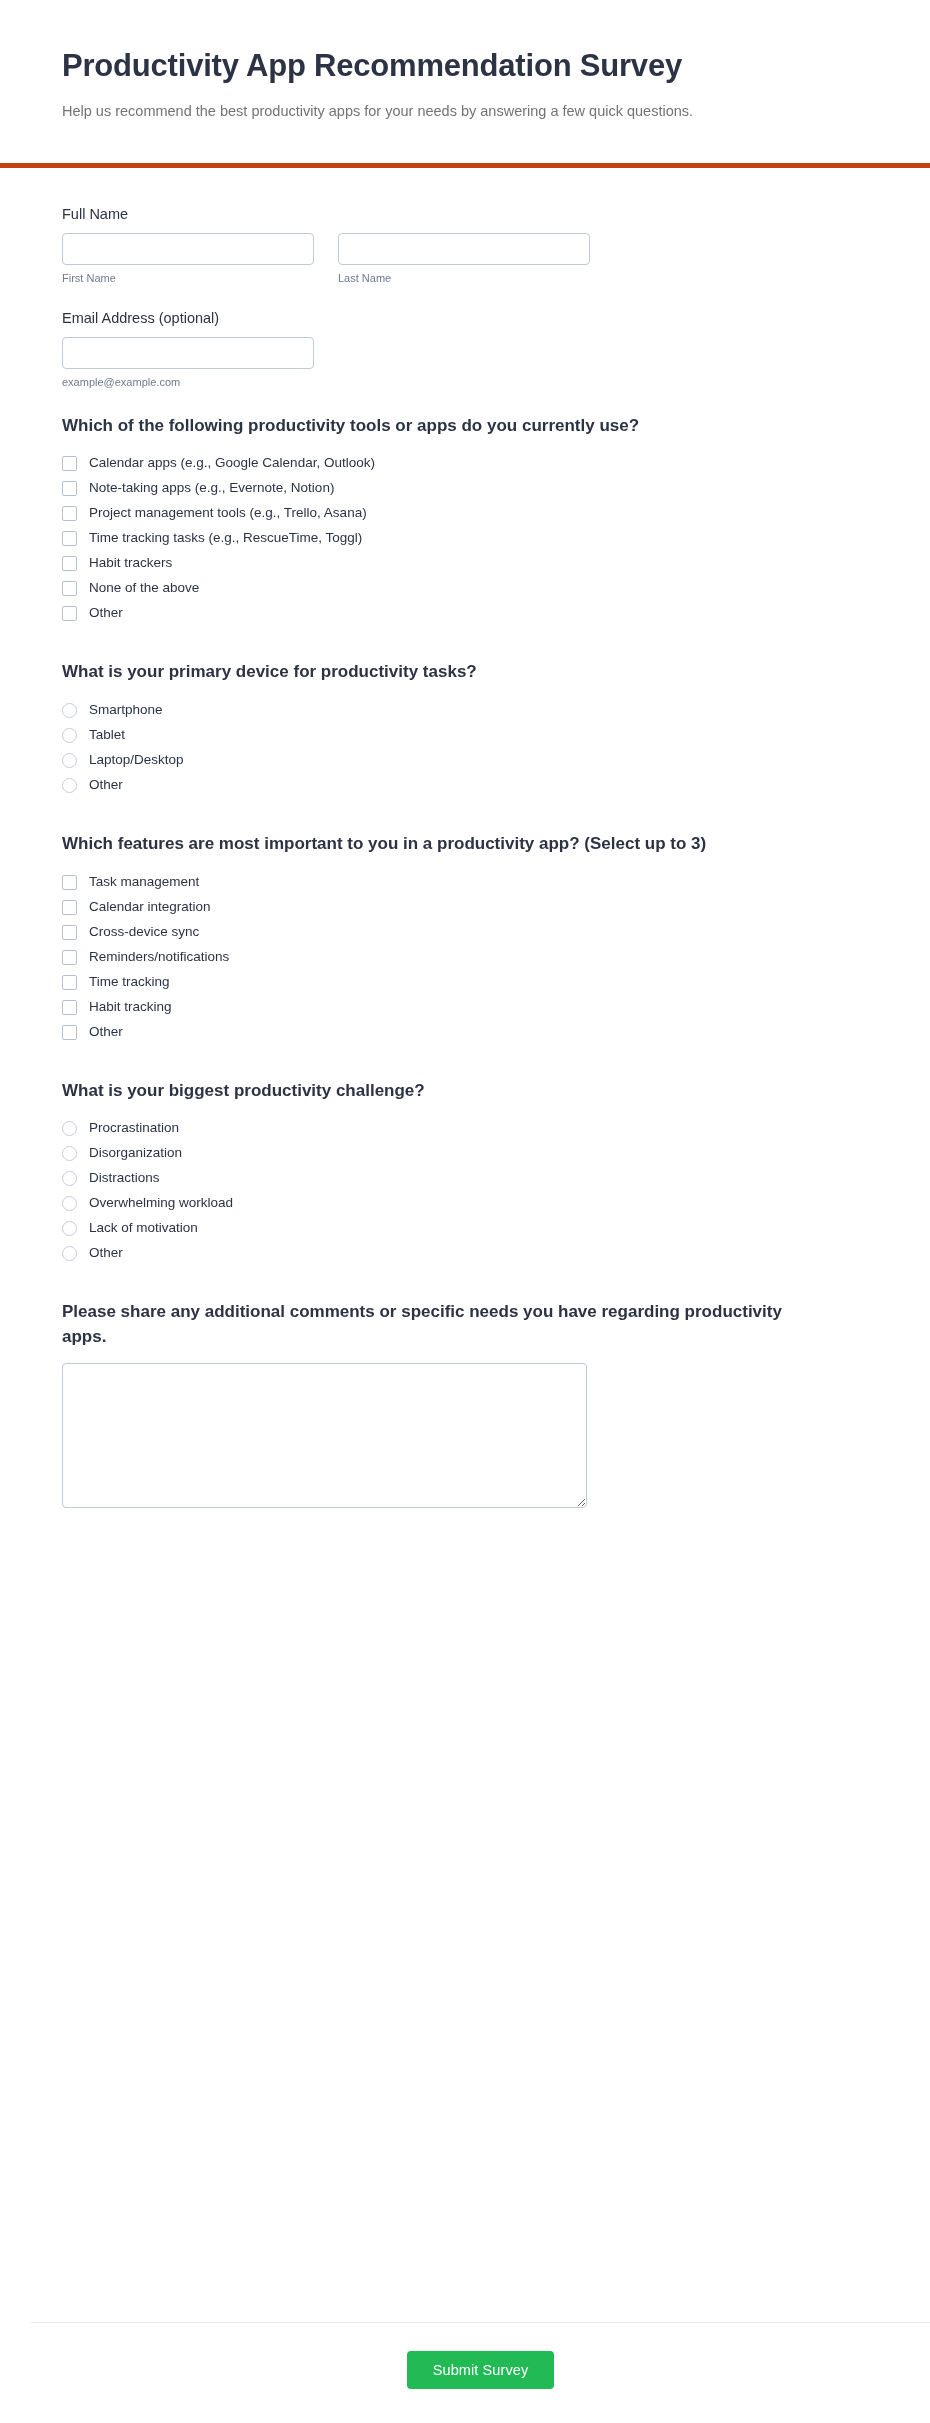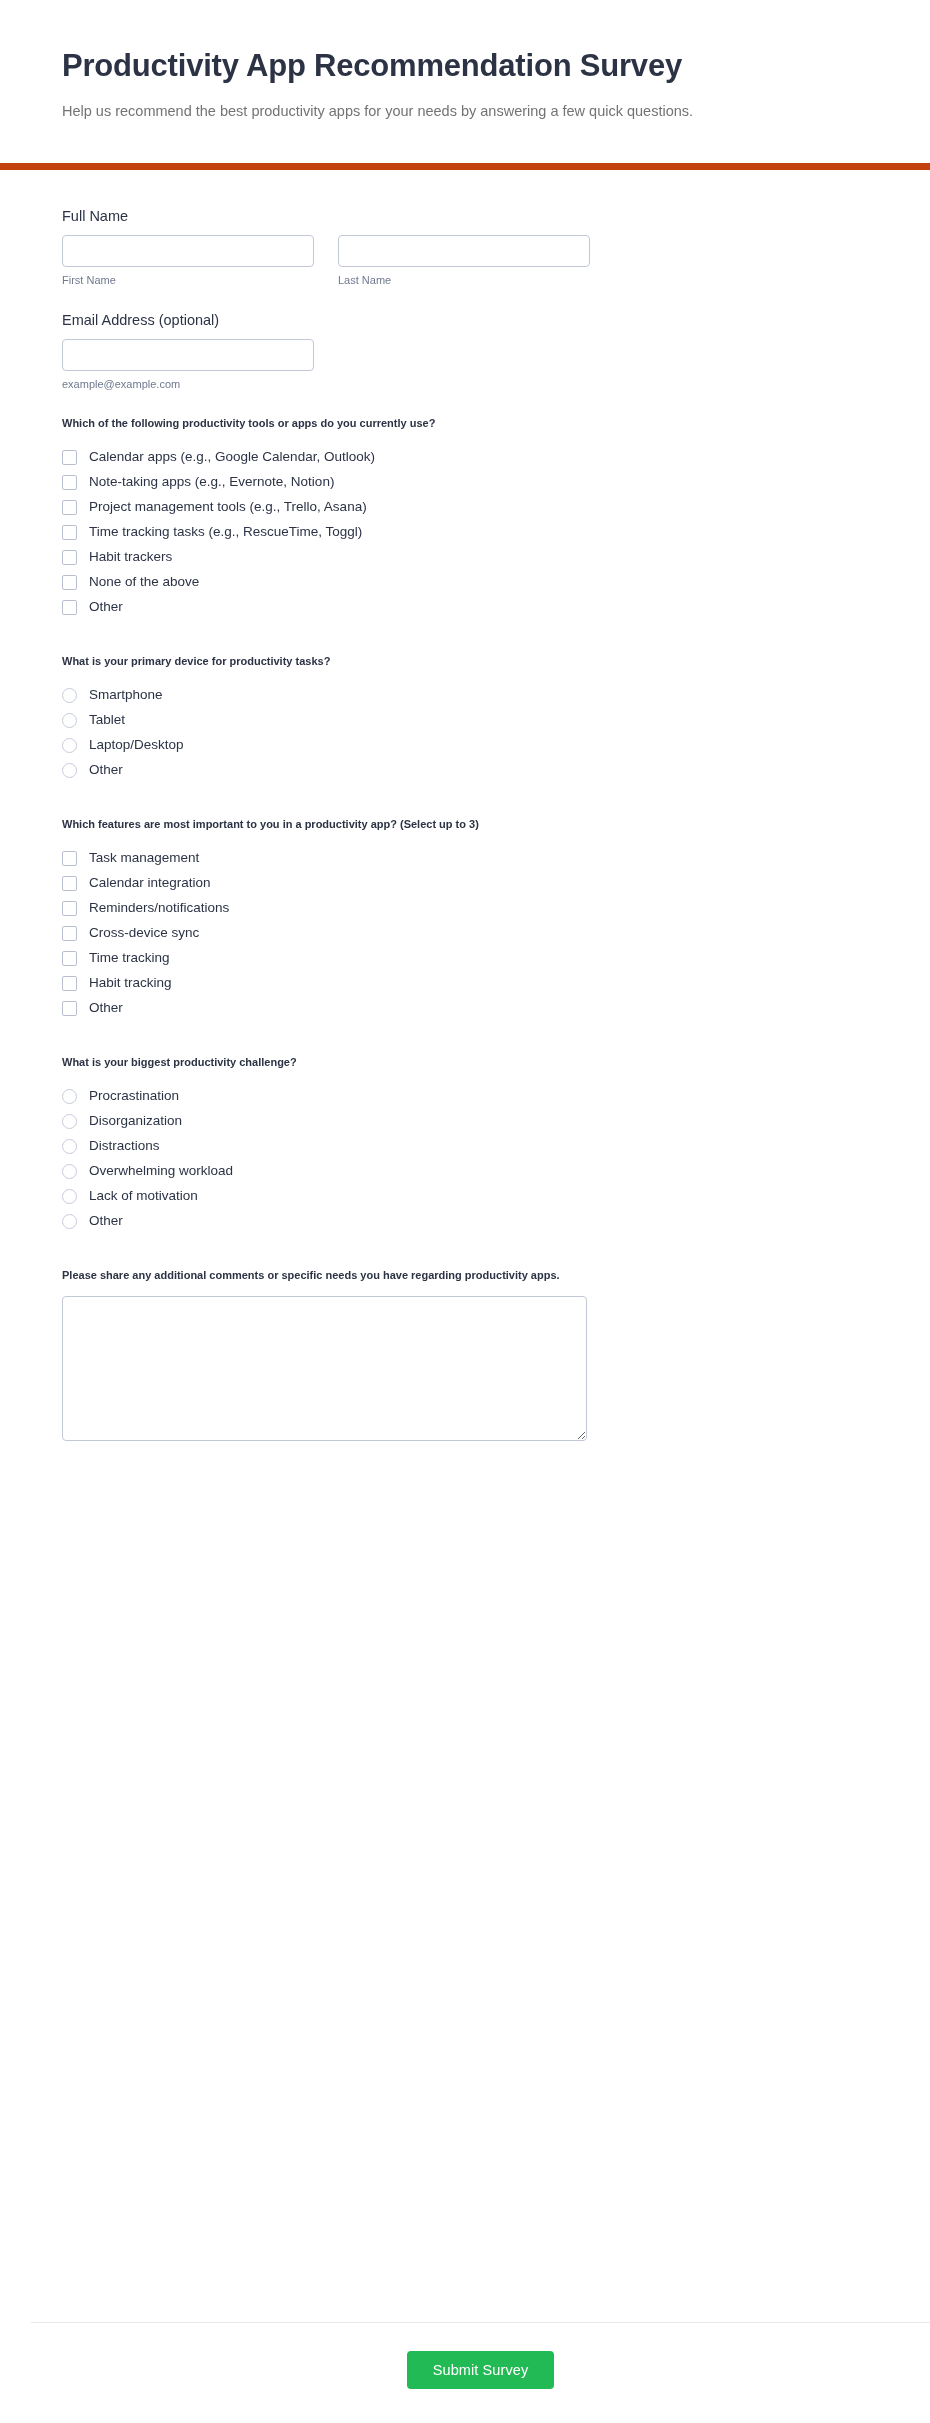--- a/index.html
+++ b/index.html
@@ -20,21 +20,21 @@
     width: 930px;
     min-height: 2423px;
     background: #ffffff;
     display: flex;
     flex-direction: column;
   }
 
   
   .form-header {
     padding: 46px 62px 40px 62px;
-    border-bottom: 7px solid #c2410c;
+    border-bottom: 5px solid #c2410c;
   }
   .form-title {
     font-size: 31px;
     line-height: 1.30;
     font-weight: bold;
     color: #2c3345;
     margin: 0 0 14px 0;
     max-width: 660px;
     letter-spacing: -0.2px;
   }
@@ -58,21 +58,21 @@
 
   .field-label {
     display: block;
     font-size: 14.5px;
     color: #2c3345;
     font-weight: normal;
     margin-bottom: 11px;
   }
   .question-label {
     display: block;
-    font-size: 11px;
+    font-size: 17px;
     color: #2c3345;
     font-weight: bold;
     margin-bottom: 13px;
     line-height: 1.45;
     max-width: 740px;
   }
 
   .name-row {
     display: flex;
     gap: 24px;
@@ -274,25 +274,25 @@
         <li class="option-row">
           <span class="box-ctrl"></span>
           <span class="option-text">Task management</span>
         </li>
         <li class="option-row">
           <span class="box-ctrl"></span>
           <span class="option-text">Calendar integration</span>
         </li>
         <li class="option-row">
           <span class="box-ctrl"></span>
+          <span class="option-text">Cross-device sync</span>
+        </li>
+        <li class="option-row">
+          <span class="box-ctrl"></span>
           <span class="option-text">Reminders/notifications</span>
-        </li>
-        <li class="option-row">
-          <span class="box-ctrl"></span>
-          <span class="option-text">Cross-device sync</span>
         </li>
         <li class="option-row">
           <span class="box-ctrl"></span>
           <span class="option-text">Time tracking</span>
         </li>
         <li class="option-row">
           <span class="box-ctrl"></span>
           <span class="option-text">Habit tracking</span>
         </li>
         <li class="option-row">

